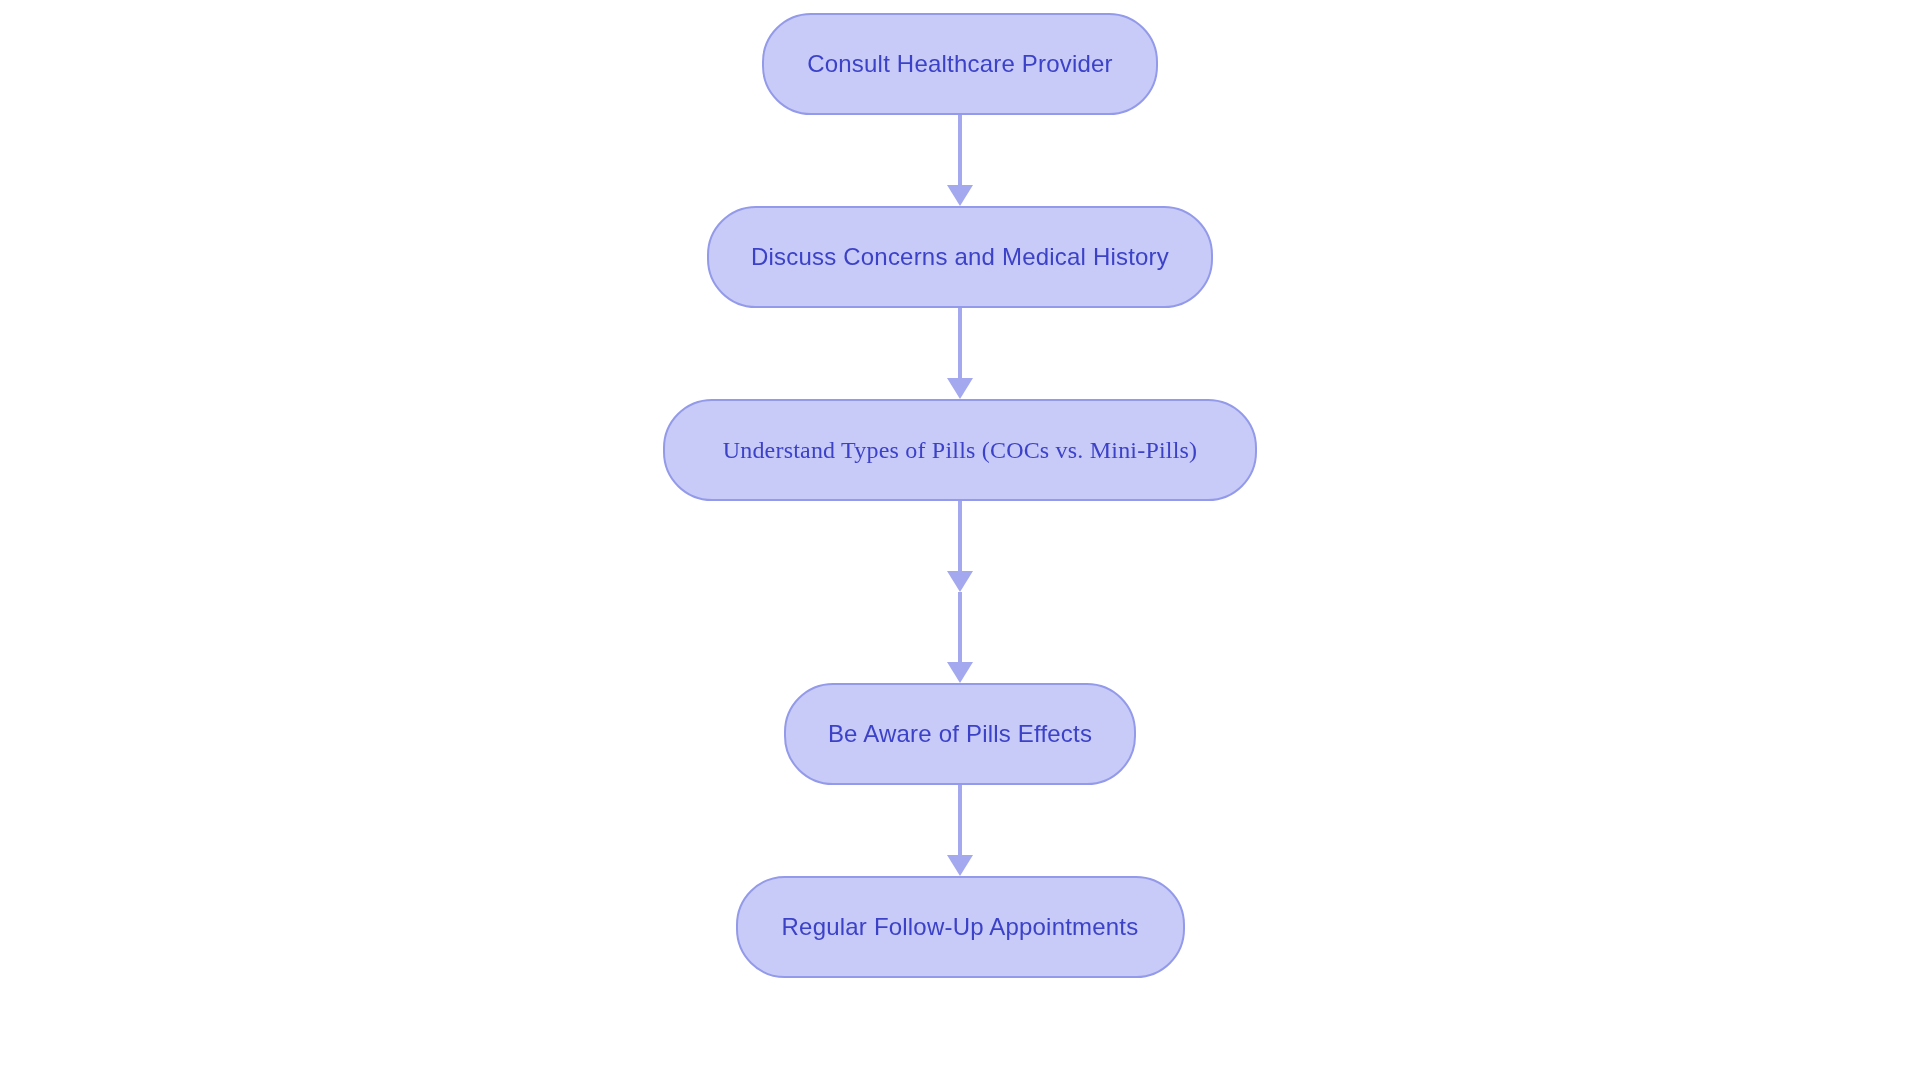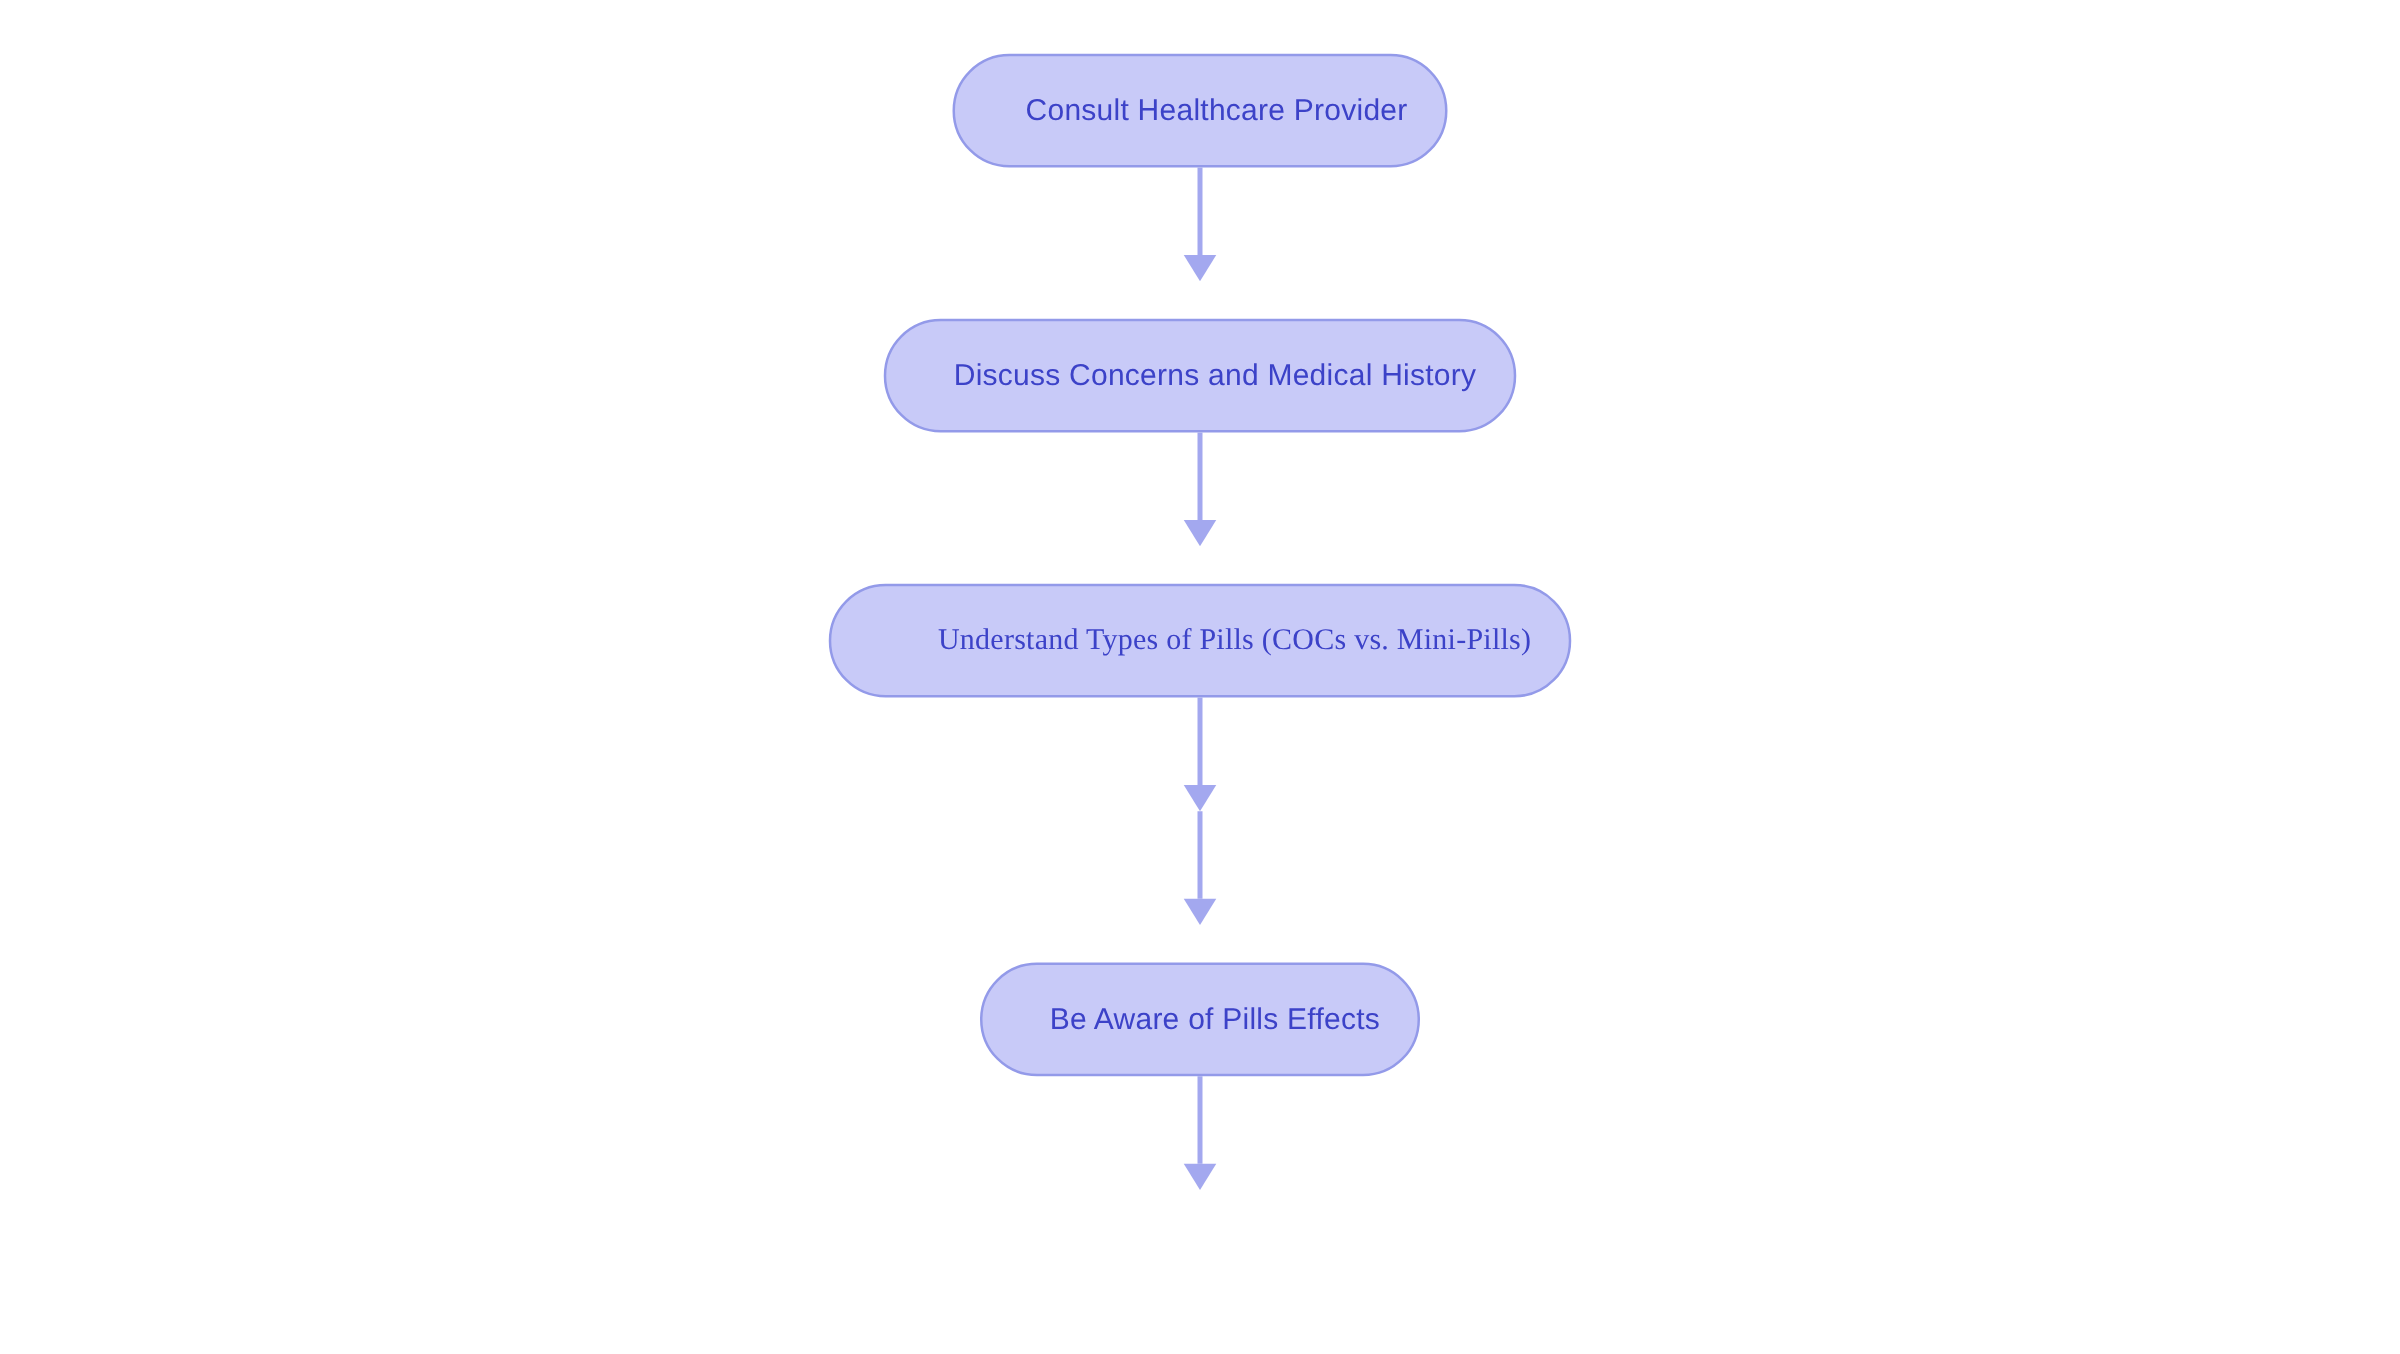--- a/index.html
+++ b/index.html
@@ -15,31 +15,30 @@
     background: var(--page-bg, #ffffff);
     overflow: hidden;
   }
   .flow {
     display: flex;
     flex-direction: column;
     align-items: center;
     padding-top: 13px;
   }
   .node {
-    height: 91px;
+    height: 102px;
     box-sizing: border-box;
     border-radius: 49px;
     background: var(--node-fill, #c8caf8);
     border: 2px solid var(--node-border, #939ae9);
     display: flex;
     align-items: center;
-    justify-content: flex-end;
+    justify-content: center;
     padding: 0 30px;
     flex: 0 0 auto;
-    margin-top: 30px;
   }
   .node-label {
     color: var(--node-text, #3c42c8);
     font-size: 24px;
     letter-spacing: 0.2px;
     white-space: nowrap;
   }
   .connector {
     display: flex;
     flex-direction: column;
@@ -95,15 +94,18 @@
   </div>
 
   <div class="node" style="min-width: 352px;">
     <span class="node-label">Be Aware of Pills Effects</span>
   </div>
   <div class="connector">
     <div class="connector-line"></div>
     <div class="connector-head"></div>
   </div>
 
+  <div class="node" style="min-width: 449px;">
+    <span class="node-label">Regular Follow-Up Appointments</span>
+  </div>
 
 </div>
 </div>
 
 </body></html>

